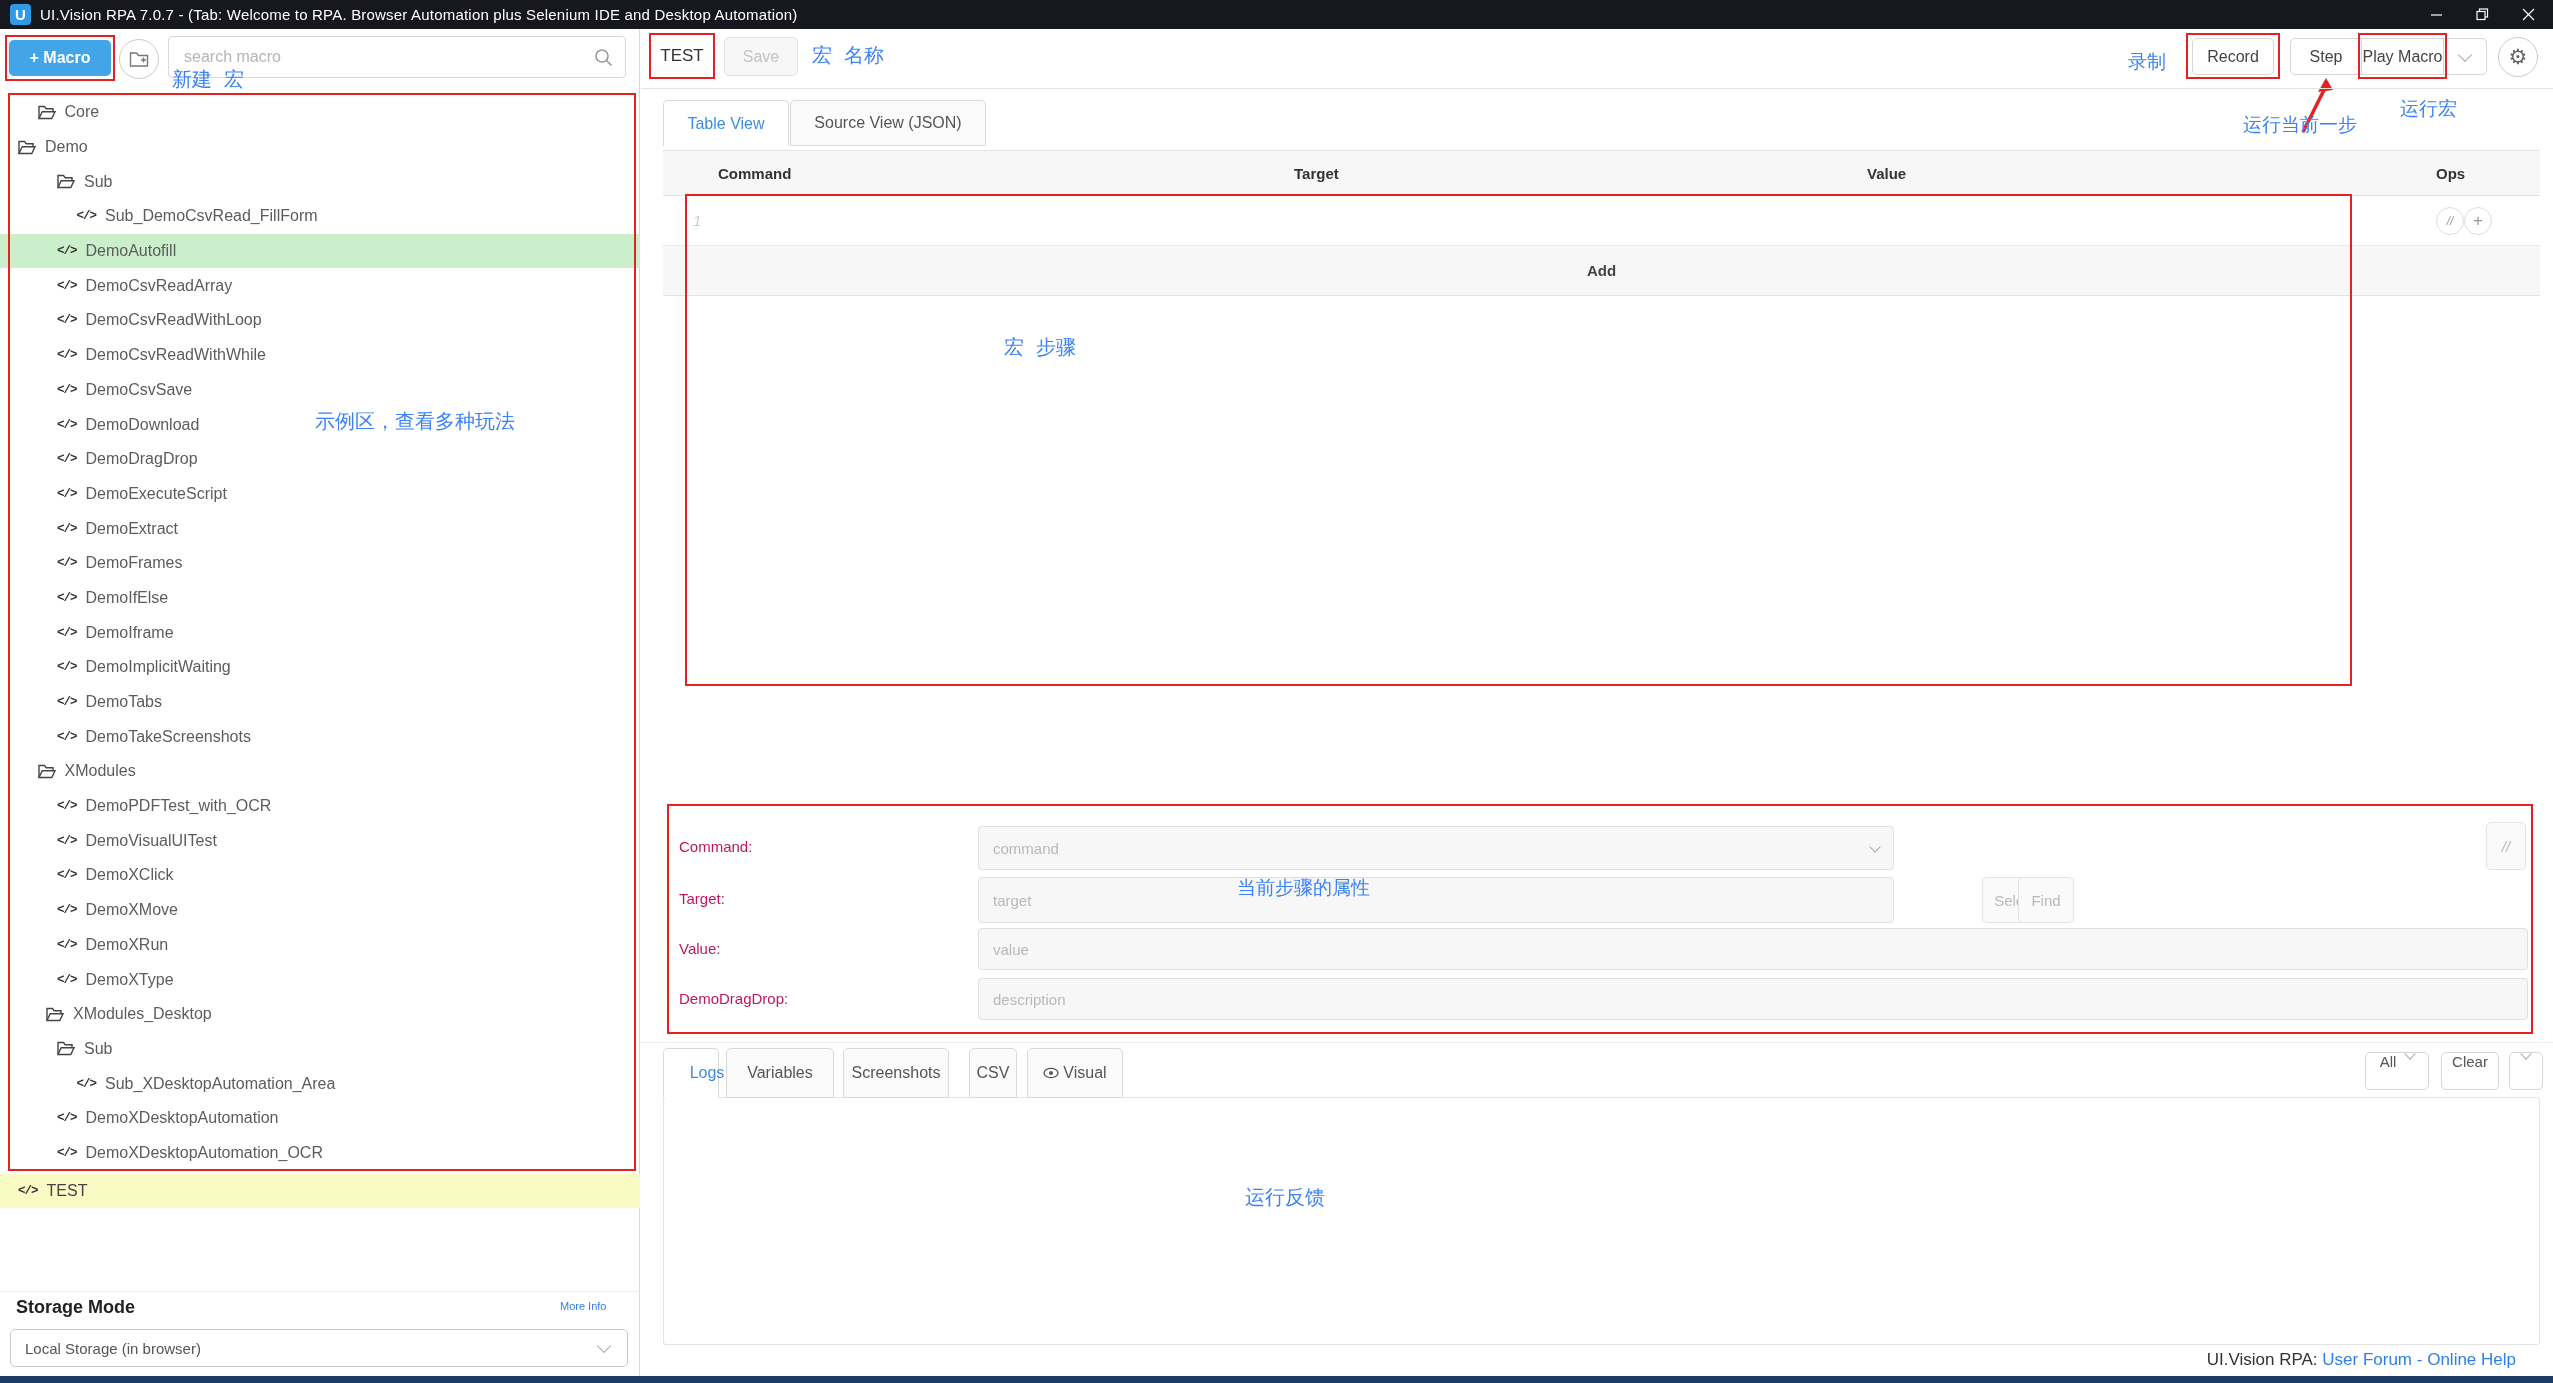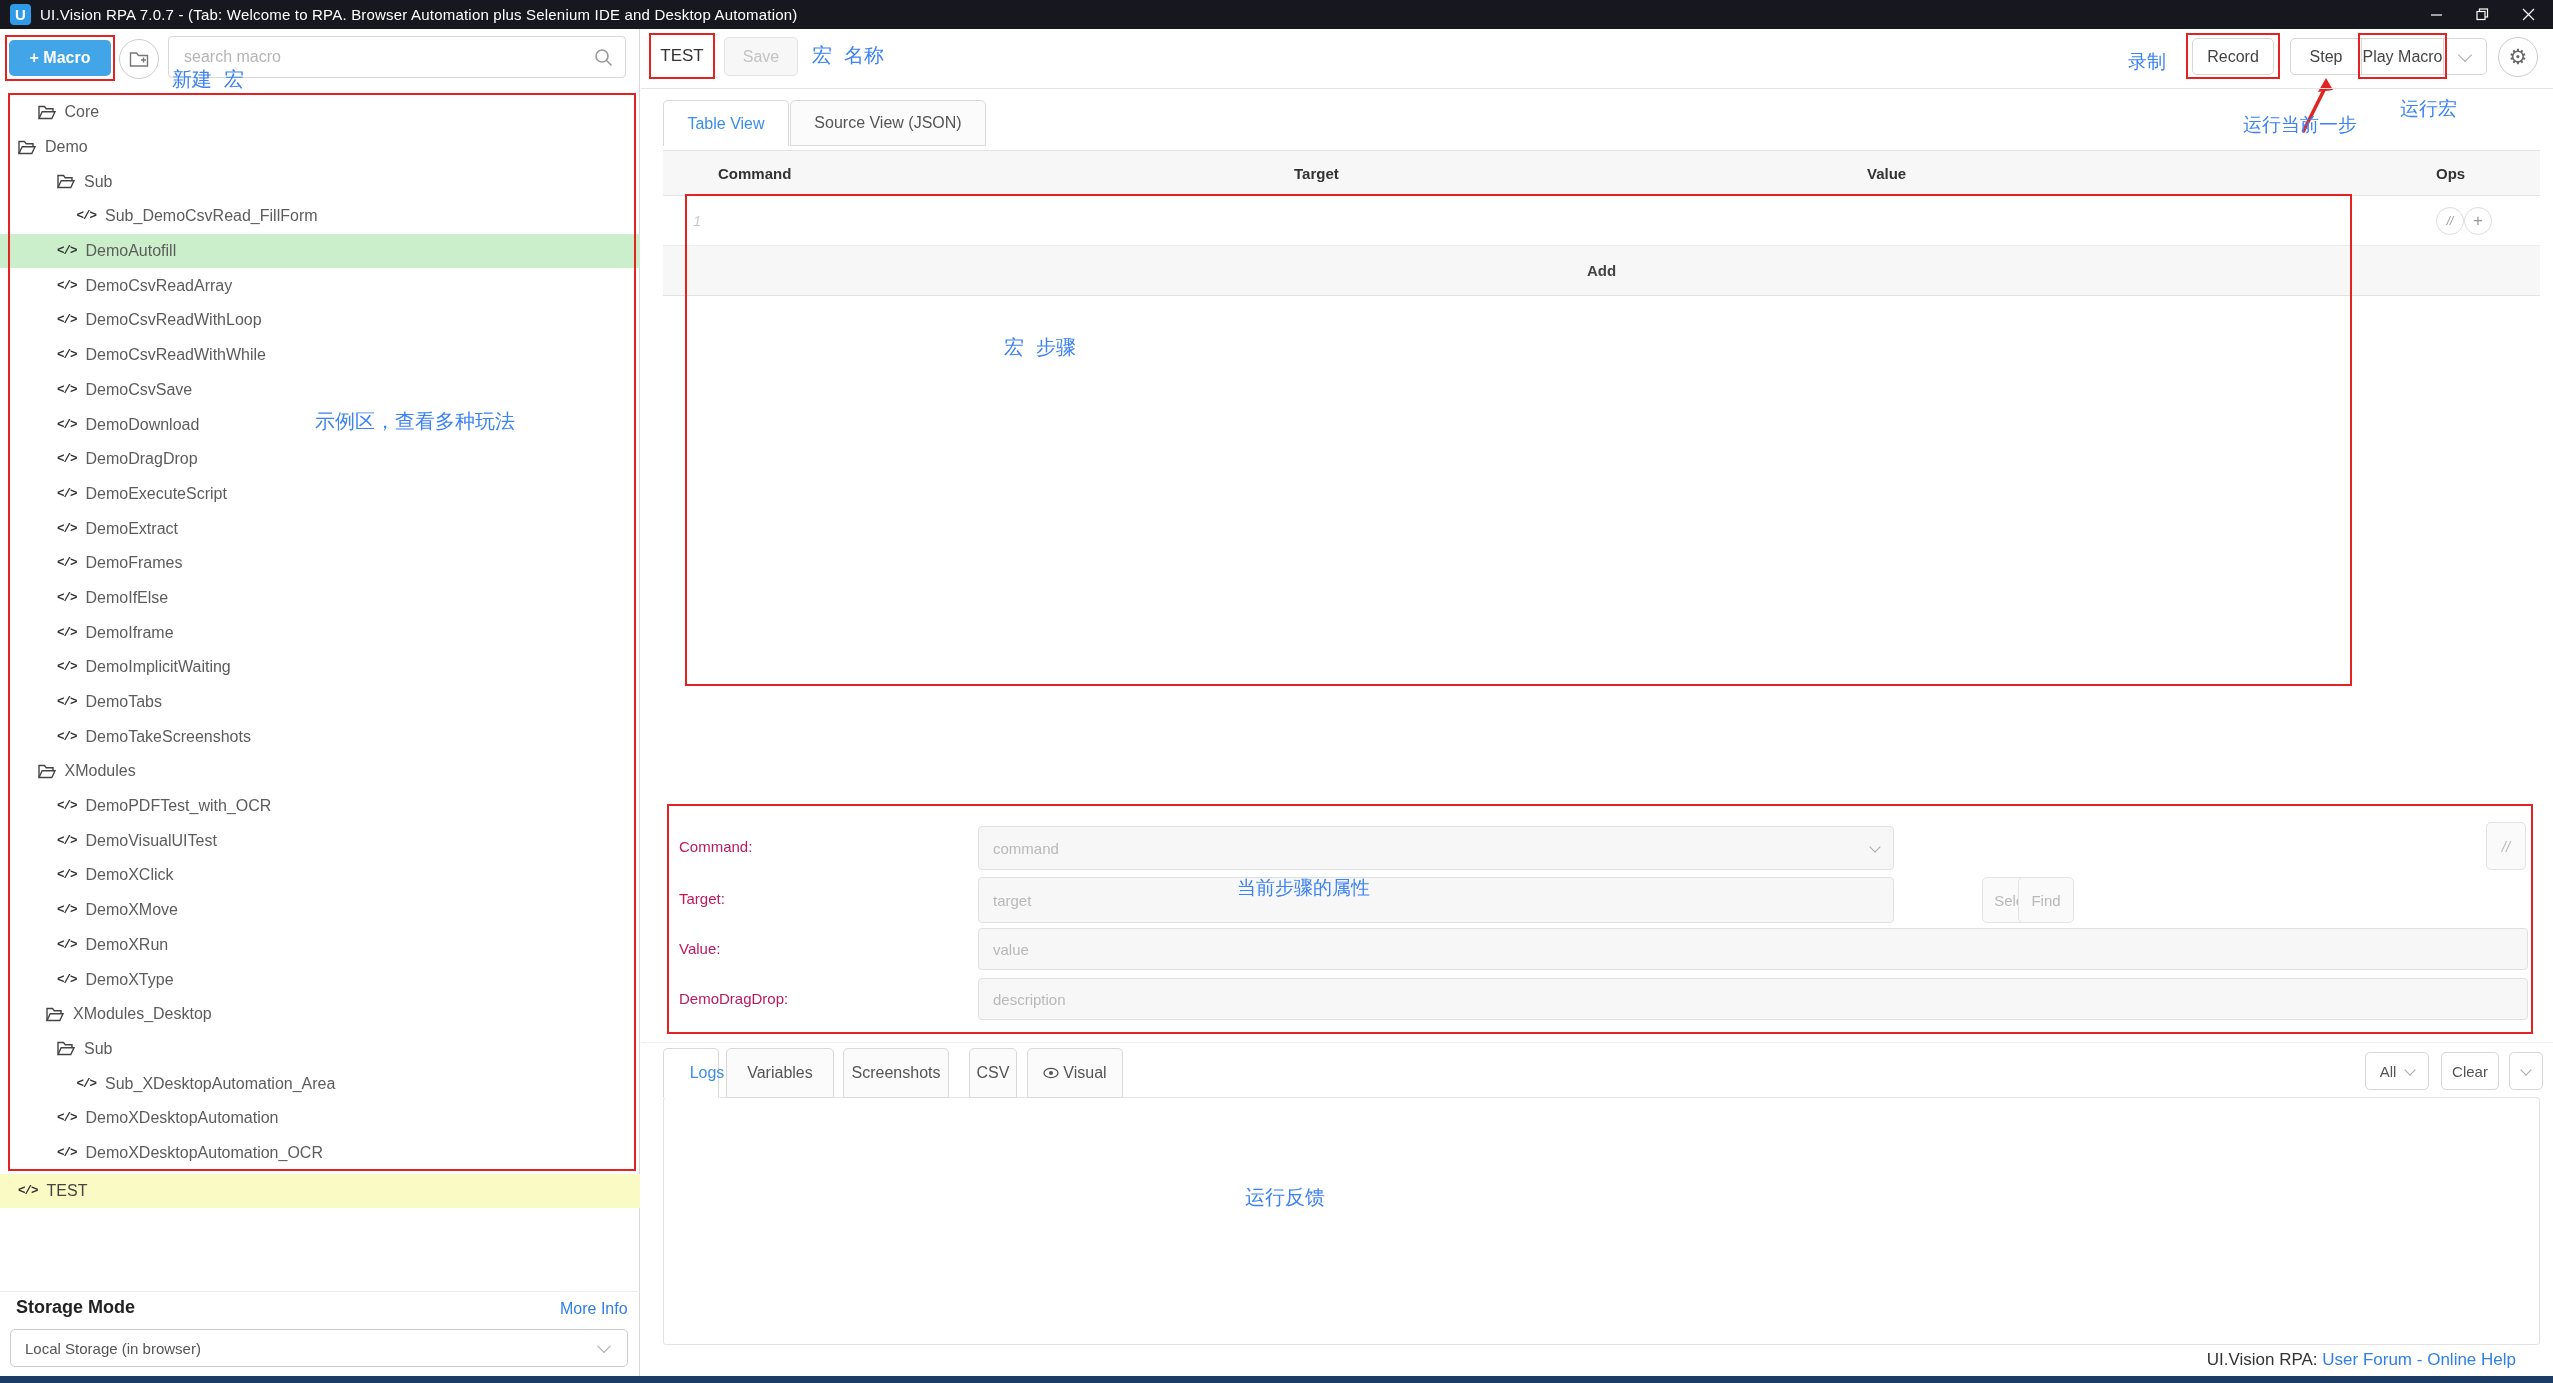--- a/index.html
+++ b/index.html
@@ -24,21 +24,21 @@
   
   #tree{left:0;top:95px;width:640px;}
   .trow{height:34.7px;display:flex;align-items:center;box-sizing:border-box;font-size:16px;color:#5c5c5c;}
   .trow .ticon{display:flex;align-items:center;margin-right:9px;}
   .codeicon{font-family:"Liberation Mono",monospace;font-size:12.5px;font-weight:bold;color:#333;letter-spacing:-1px;}
   .hl-green{background:#cbefcb;}
   #test-row{left:0;top:1174px;width:640px;height:34px;background:#fafac4;display:flex;align-items:center;font-size:16px;color:#444;}
   
   #storage-sep{left:0;top:1291px;width:640px;border-top:1px solid #ededed;}
   #storage-title{left:16px;top:1297px;font-size:18px;font-weight:bold;color:#222;}
-  #more-info{left:560px;top:1300px;font-size:16px;color:#2f7fe8;}
+  #more-info{left:560px;top:1300px;font-size:11px;color:#2f7fe8;}
   #storage-select{left:10px;top:1329px;width:618px;height:38px;border:1.5px solid #ccc;border-radius:5px;box-sizing:border-box;display:flex;align-items:center;background:#fff;font-size:15px;color:#555;}
   #storage-select span.val{margin-left:14px;flex:1;}
   .chev{width:9px;height:9px;border-right:1.7px solid #aaa;border-bottom:1.7px solid #aaa;transform:rotate(45deg);display:inline-block;}
   
   #main-test{left:651px;top:34px;width:62px;height:44px;display:flex;align-items:center;justify-content:center;font-size:17px;color:#333;}
   #btn-save{left:724px;top:37px;width:74px;height:39px;background:#f7f7f7;border:1.5px solid #e3e3e3;border-radius:5px;box-sizing:border-box;color:#c3c3c3;font-size:16px;display:flex;align-items:center;justify-content:center;}
   #toolbar-sep{left:641px;top:88px;width:1912px;border-top:1px solid #e5e5e5;}
   .toolbtn{background:#fff;border:1.5px solid #d6d6d6;box-sizing:border-box;display:flex;align-items:center;justify-content:center;font-size:16px;color:#444;}
   #btn-record{left:2192px;top:38px;width:82px;height:37px;border-radius:5px;}
   #grp-step{left:2290px;top:38px;width:72px;height:37px;border-radius:5px 0 0 5px;}
@@ -60,21 +60,21 @@
   .flabel{position:absolute;font-size:15px;color:#be185d;}
   .finput{position:absolute;background:#f7f7f7;border:1px solid #e0e0e0;border-radius:4px;box-sizing:border-box;font-size:15px;color:#444;padding:0 14px;font-family:"Liberation Sans",sans-serif;outline:none;}
   .finput::placeholder{color:#b9b9b9;}
   #cmd-select{display:flex;align-items:center;color:#b9b9b9;}
   .fbtn{position:absolute;background:#fafafa;border:1px solid #e3e3e3;border-radius:5px;box-sizing:border-box;display:flex;align-items:center;justify-content:center;font-size:15px;color:#b9b9b9;}
   #form-sep{left:641px;top:1042px;width:1912px;border-top:1px solid #eee;}
   
   .ltab{position:absolute;top:1048px;height:50px;border:1px solid #d9d9d9;border-radius:5px 5px 0 0;box-sizing:border-box;display:flex;align-items:center;justify-content:center;font-size:16px;color:#555;background:#fbfbfb;}
   .ltab.active{background:#fff;color:#3b8de8;border-bottom:1px solid #fff;z-index:2;}
   #logs-content{left:663px;top:1097px;width:1877px;height:248px;border:1px solid #e3e3e3;border-radius:3px;box-sizing:border-box;background:#fff;}
-  .smallbtn{position:absolute;top:1052px;height:38px;border:1px solid #d6d6d6;border-radius:5px;box-sizing:border-box;display:flex;align-items:center;justify-content:center;font-size:15px;color:#555;background:#fff;}
+  .smallbtn{position:absolute;top:1052px;height:38px;border:1px solid #d6d6d6;border-radius:5px;box-sizing:border-box;display:flex;justify-content:center;font-size:15px;color:#555;background:#fff;}
   
   #footer{position:absolute;right:37px;top:1350px;font-size:17px;color:#333;}
   #footer a{color:#2f7fe8;text-decoration:none;}
   #bottombar{left:0;top:1376px;width:2553px;height:7px;background:#1c3c66;}
   svg{display:block;}
 </style>
 </head>
 <body>
 
 <div class="abs" id="titlebar">

